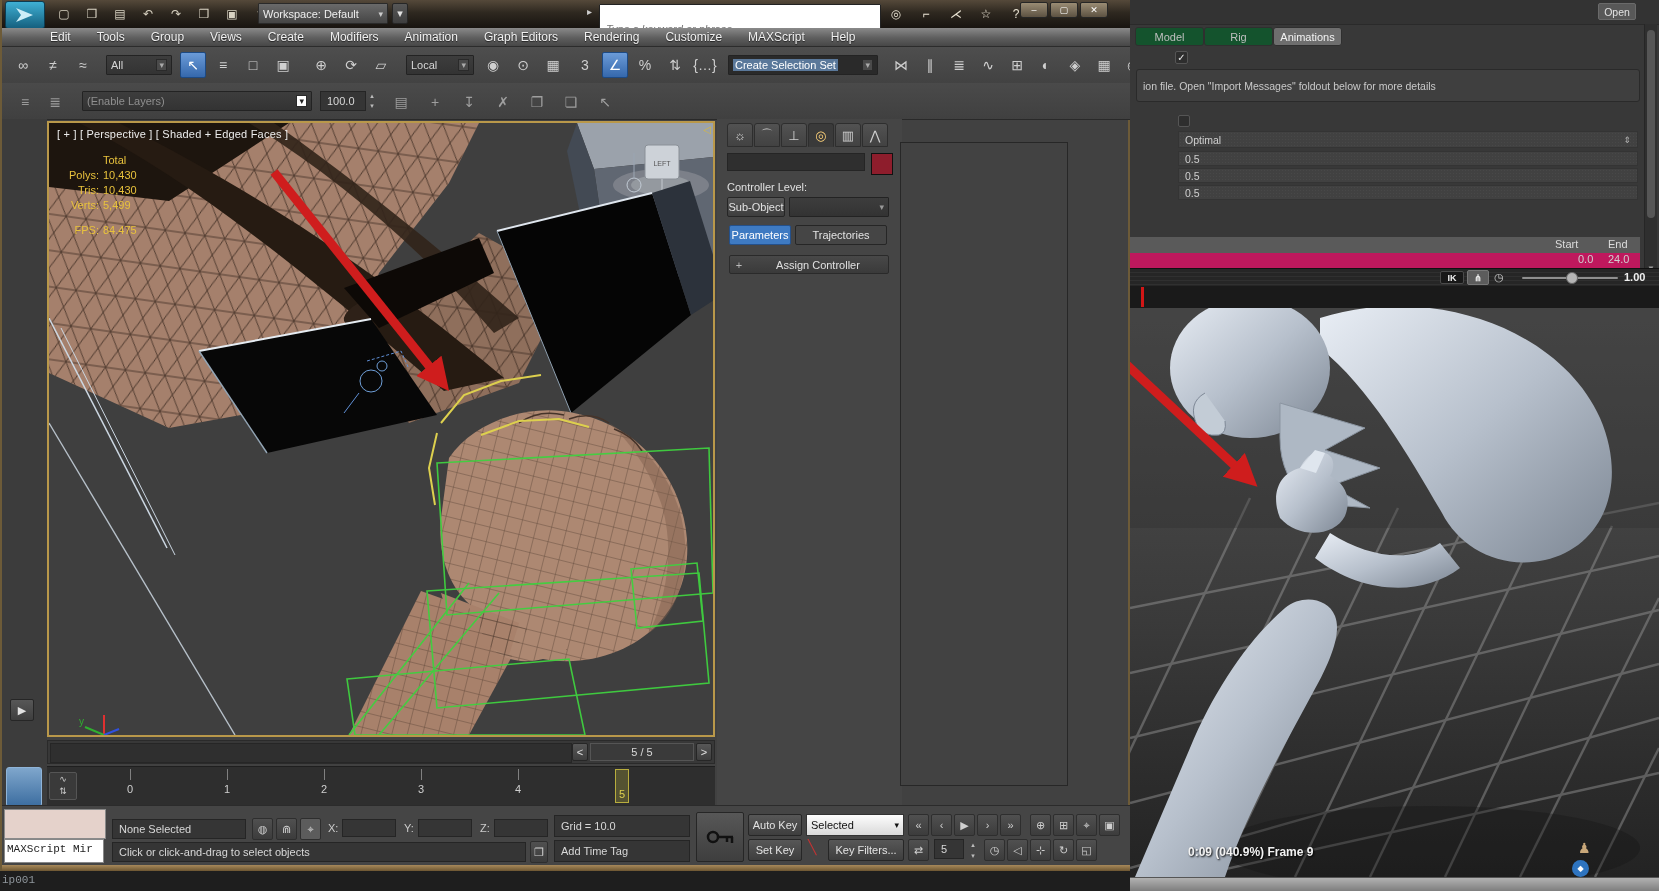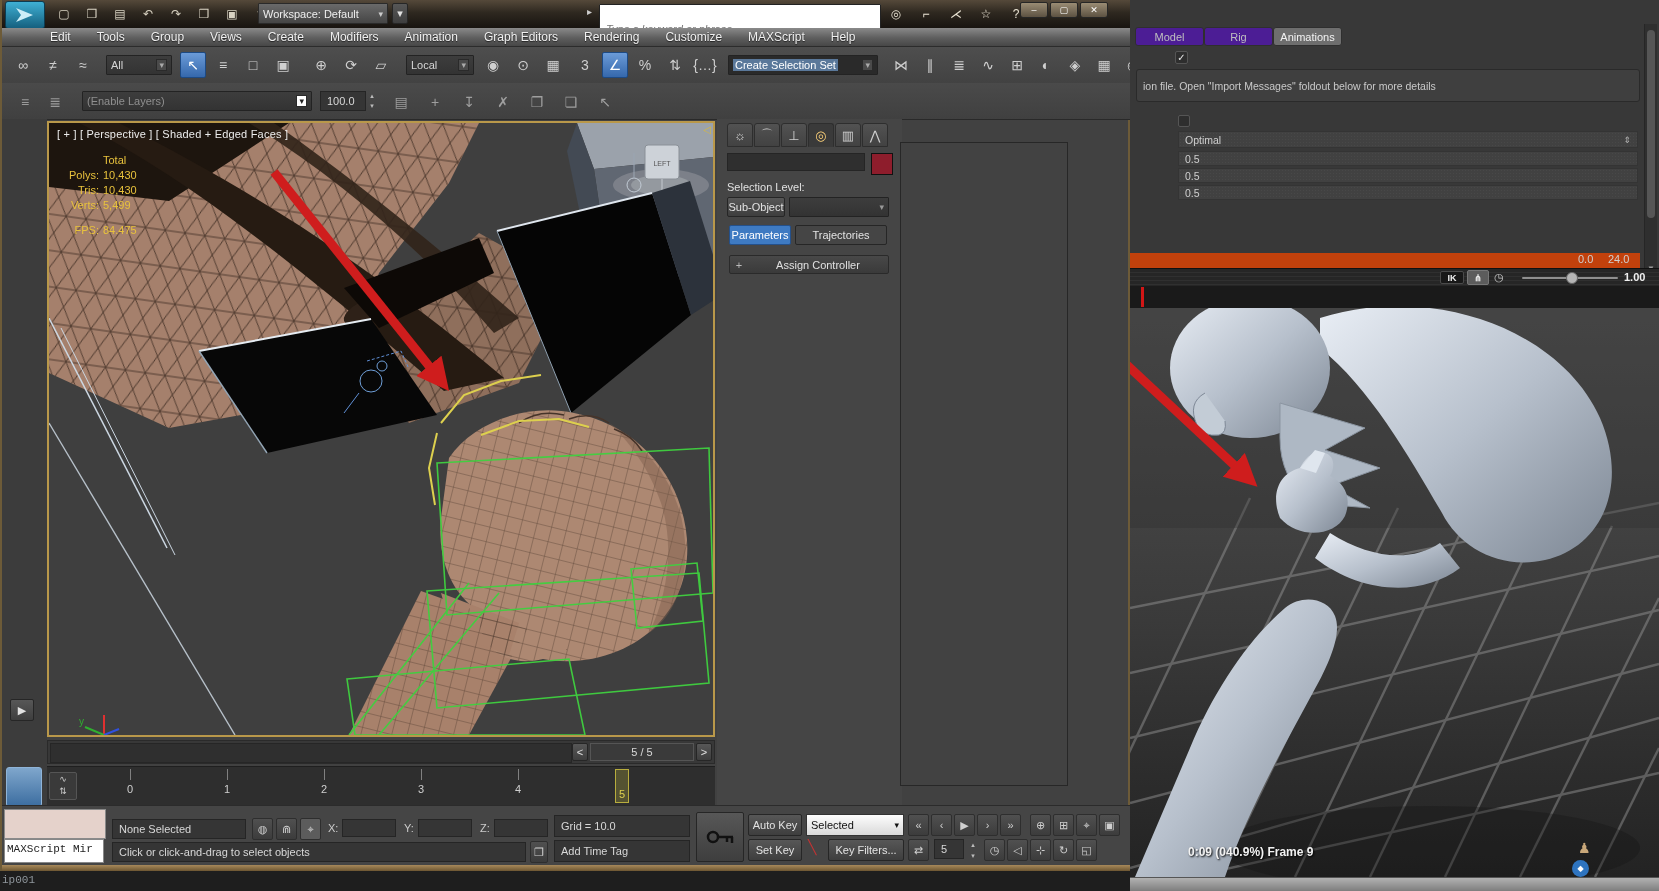--- a/index.html
+++ b/index.html
@@ -59,21 +59,21 @@
           color:#cfcfcf;font-size:13px;border:1px solid #2e2e2e;border-radius:3px 3px 0 0;
           background:linear-gradient(#525252,#424242);box-sizing:border-box;}
   .cp-tab.active{background:#3a3a3a;border-bottom-color:#3a3a3a;color:#ffd37a;}
   .rollout{background:linear-gradient(#484848,#3a3a3a);border:1px solid #2a2a2a;
            color:#e0e0e0;font-size:11px;display:flex;align-items:center;border-radius:2px;}
   .goldbtm{left:0;top:865px;width:1130px;height:6px;
            background:linear-gradient(#a8895a,#6d5632);}
   
   .unity{left:1130px;top:0;width:529px;height:877px;background:#383838;}
   .utab{height:19px;padding:0 14px;display:flex;align-items:center;font-size:11px;
-        color:#bfbfbf;background:#4c1d95;border:1px solid #2f2f2f;border-radius:3px;
+        color:#bfbfbf;background:#14532d;border:1px solid #2f2f2f;border-radius:3px;
         box-sizing:border-box;justify-content:center;}
   .utab.active{background:#6e6e6e;color:#f2f2f2;}
   .ubox{background:#3f3f3f;border:1px solid #2a2a2a;border-radius:3px;color:#c9c9c9;
         font-size:10.5px;overflow:hidden;white-space:nowrap;box-sizing:border-box;}
   .ufld{background:#414141;color:#cfcfcf;font-size:10.5px;display:flex;align-items:center;
         padding:0 6px;border:1px solid #343434;box-sizing:border-box;
         background-image:radial-gradient(#484848 1px,transparent 1px);background-size:3px 3px;}
   .ucheck{width:13px;height:13px;background:#2e2e2e;border:1px solid #555;border-radius:2px;
           color:#e8e8e8;font-size:10px;display:flex;align-items:center;justify-content:center;box-sizing:border-box;}
   .chip{background:#181818;border:1px solid #4a4a4a;color:#eee;font-size:9px;font-weight:bold;
@@ -460,40 +460,43 @@
 
     <span class="cp-tab">☼</span>
         <span class="cp-tab">⌒</span>
         <span class="cp-tab">⊥</span>
         <span class="cp-tab active">◎</span>
         <span class="cp-tab">▥</span>
         <span class="cp-tab">⋀</span>
       </div>
     <input class="a fld" style="left: 10px; top: 34px; width: 138px; height: 18px; background: rgb(47, 47, 47);">
     <div class="a" style="left:154px;top:34px;width:20px;height:20px;background:#8e1d2c;border:1px solid #111;"></div>
-    <div class="a" style="left:10px;top:62px;font-size:11px;color:#e0e0e0;">Selection Level:</div>
+    <div class="a" style="left:10px;top:62px;font-size:11px;color:#e0e0e0;">Controller Level:</div>
     <div class="a btn" style="left:10px;top:78px;width:58px;height:20px;">Sub-Object</div>
     <div class="a combo" style="left:72px;top:78px;width:100px;height:20px;">
       <span></span>
       <span style="font-size:9px;color:#999;">▾</span>
     </div>
     <div class="a btn" style="left:12px;top:106px;width:62px;height:20px;background:#3e7ac2;border-color:#24508a;color:#fff;">Parameters</div>
     <div class="a btn" style="left:78px;top:106px;width:92px;height:20px;background:#454545;">Trajectories</div>
     <div class="a rollout" style="left:12px;top:136px;width:158px;height:17px;">
       <span style="width:18px;text-align:center;color:#bbb;">+</span>
       <span style="flex:1;text-align:center;">Assign Controller</span>
     </div>
   </div>
 
   <div class="a" style="left:898px;top:142px;width:166px;height:642px;background:#424242;border:1px solid #272727;"></div>
 
   <div class="a goldbtm"></div>
 </div>
 
 <div class="a unity">
+  <div class="a" style="left:0;top:0;width:529px;height:24px;background:#333;border-bottom:1px solid #2a2a2a;">
+    <div class="a btn" style="left:468px;top:3px;width:38px;height:17px;background:#585858;border-color:#6a6a6a;font-size:10.5px;">Open</div>
+  </div>
 
   <div class="a irow" style="left:5px;top:27px;gap:0px;">
 
   <span class="utab" style="width:69px;">Model</span>
       <span class="utab" style="width:69px;">Rig</span>
       <span class="utab active" style="width:69px;">Animations</span>
     </div>
 
   <span class="a ucheck" style="left:45px;top:51px;">✓</span>
 
@@ -506,21 +509,25 @@
     <span style="color:#b5b5b5;font-size:9px;">⇕</span>
   </div>
   <div class="a" style="left:48px;top:151px;width:460px;">
 
   <div class="ufld" style="height:15px;margin-bottom:2px;">0.5</div>
       <div class="ufld" style="height:15px;margin-bottom:2px;">0.5</div>
       <div class="ufld" style="height:15px;margin-bottom:2px;">0.5</div>
     </div>
 
 
-  <div class="a" style="left:0;top:253px;width:510px;height:15px;background:#c2410c;font-size:11px;color:#cfcfcf;">
+  <div class="a" style="left:0;top:237px;width:510px;height:16px;background:#5a5a5a;font-size:11px;color:#dcdcdc;">
+    <span class="a" style="left:425px;top:1px;">Start</span>
+    <span class="a" style="left:478px;top:1px;">End</span>
+  </div>
+  <div class="a" style="left:0;top:253px;width:510px;height:15px;background:#be185d;font-size:11px;color:#cfcfcf;">
     <span class="a" style="left:448px;top:0;">0.0</span>
     <span class="a" style="left:478px;top:0;">24.0</span>
   </div>
 
   <div class="a" style="left:514px;top:24px;width:12px;height:258px;background:#2f2f2f;border-left:1px solid #262626;">
     <div class="a" style="left:2px;top:6px;width:8px;height:188px;background:#565656;border-radius:4px;"></div>
     <span class="a" style="left:2px;top:240px;font-size:8px;color:#999;">▼</span>
   </div>
 
   <div class="a" style="left:0;top:268px;width:529px;height:18px;background:#262626;border-top:1px solid #111;border-bottom:1px solid #0c0c0c;

